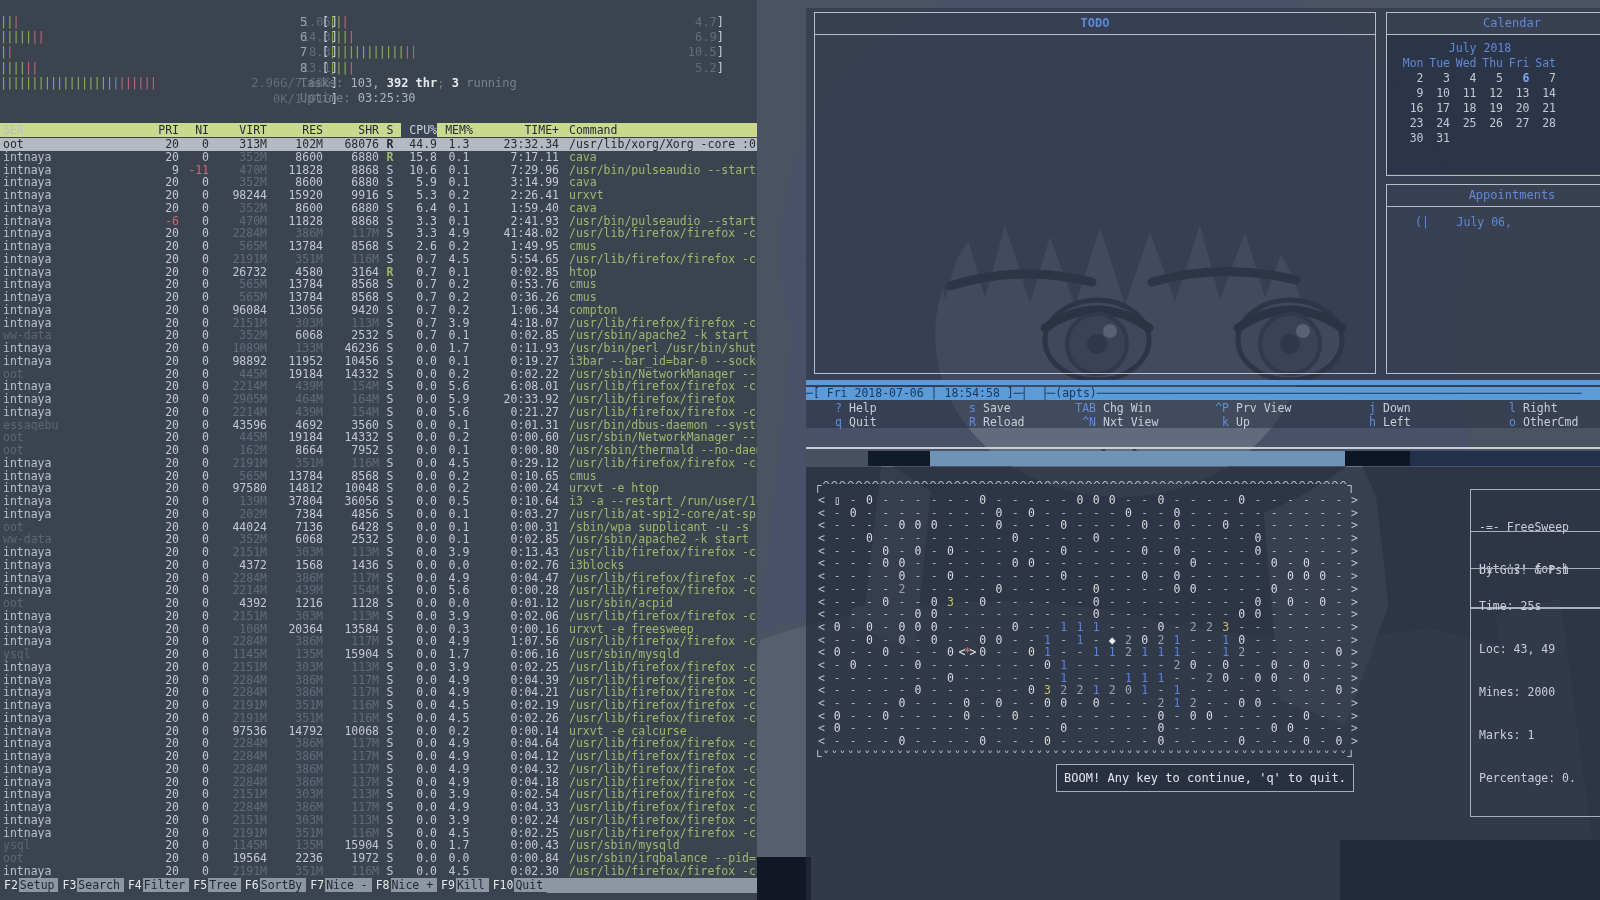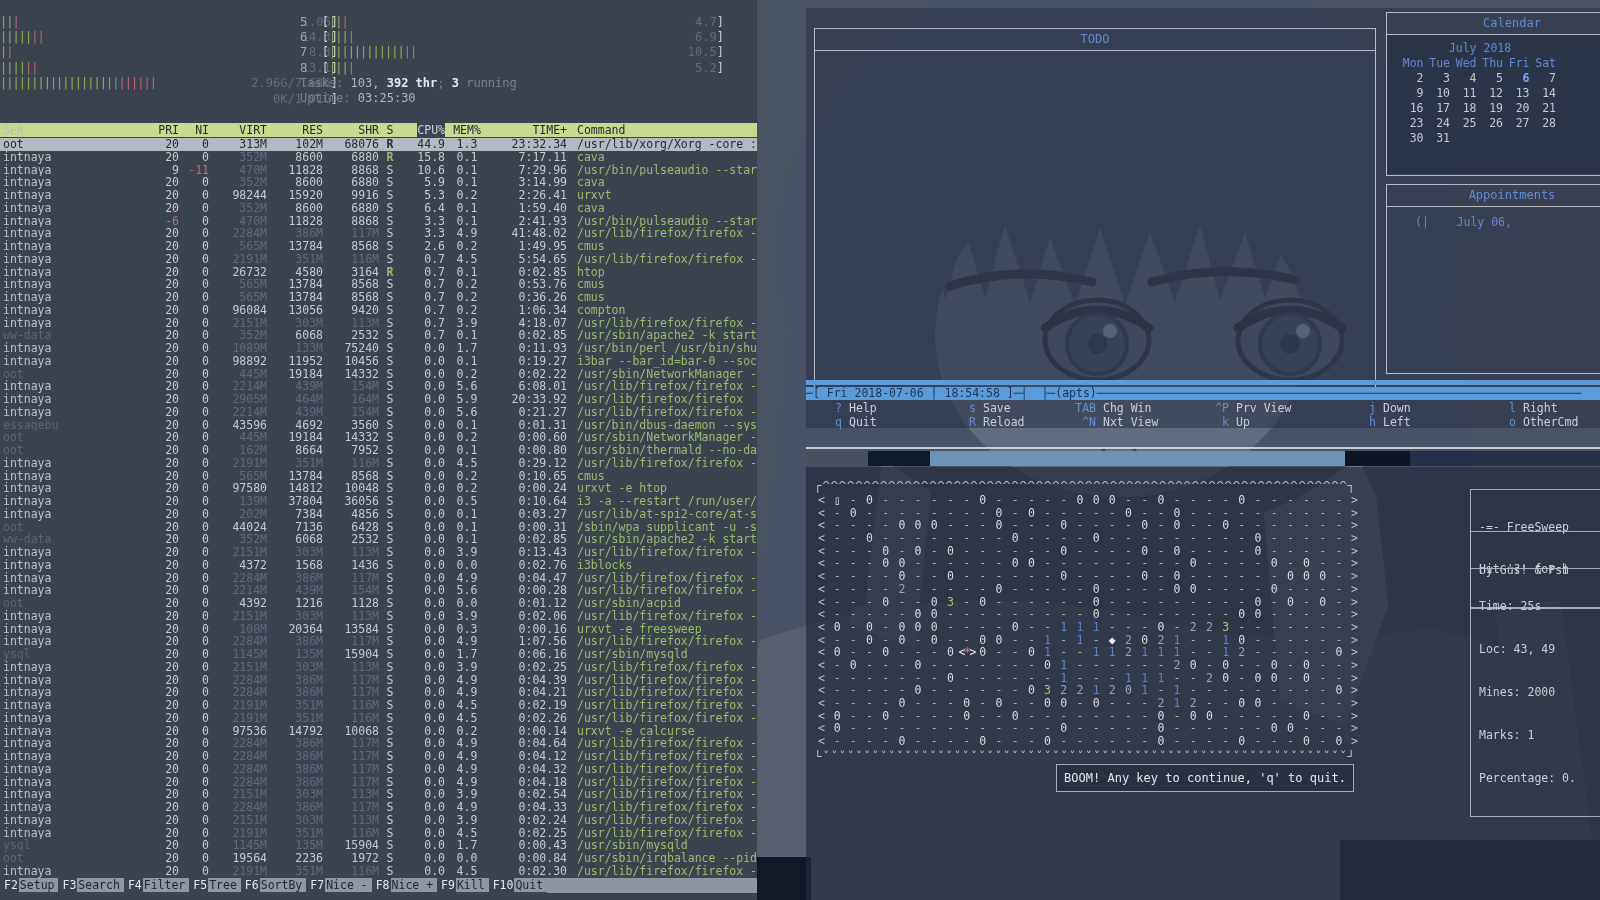--- a/index.html
+++ b/index.html
@@ -23,36 +23,36 @@
     background:#c9da8e;color:#262c36;font-size:11.5px;line-height:14px;white-space:pre;}
   .hsel{background:#3a4452;color:#ccd2d9;}
   #proc-rows{position:absolute;left:0;top:138px;width:757px;height:740px;overflow:hidden;}
   .prow{display:flex;height:12.75px;font-size:11.5px;line-height:12.9px;white-space:pre;color:#c3c9d2;}
   .prow.sel{background:#b4bac1;}
   .prow.sel span{color:#262b33 !important;}
   .cu{width:140px;padding-left:3px;overflow:hidden;color:#b9c0c9;}
   .udim{color:#5a6678;}
   .cp{width:36px;text-align:right;} .cn{width:30px;text-align:right;}
   .cv{width:58px;text-align:right;} .cr{width:56px;text-align:right;} .cs{width:56px;text-align:right;}
-  .cst{width:22px;text-align:center;} .cc{width:28px;text-align:right;margin-left:16px;} .cm{width:44px;text-align:center;}
+  .cst{width:22px;text-align:center;} .cc{width:36px;text-align:right;} .cm{width:44px;text-align:center;}
   .ct{width:78px;text-align:right;} .ccmd{flex:1;padding-left:10px;overflow:hidden;}
   .dimnum{color:#5f6b7d;} .negred{color:#c46a76;} .grn{color:#9cba6d;} .stR{color:#9cba6d;font-weight:bold;}
 
   #fkeys{position:absolute;left:0;top:878px;width:757px;height:15px;display:flex;
     font-size:11.5px;line-height:15px;white-space:pre;overflow:hidden;}
   .fkey{color:#e6e9ec;padding:0 1px 0 4px;}
   .flab{background:#8d97a4;color:#1f2630;min-width:50px;padding:0 4px 0 1px;}
   .ffill{flex:1;background:#8d97a4;}
 
   
   #calcurse{position:absolute;left:806px;top:8px;width:794px;height:420px;background:rgba(42,50,68,0.55);}
   .panel{position:absolute;border:1px solid rgba(207,212,220,0.85);}
   .ptitle{height:21px;line-height:21px;text-align:center;color:#6189d4;font-size:12px;
     border-bottom:1px solid rgba(207,212,220,0.85);}
-  #p-todo{left:8px;top:20px;width:560px;height:360px;}
+  #p-todo{left:8px;top:4px;width:560px;height:360px;font-weight:bold;}
   #p-cal{left:580px;top:4px;width:250px;height:162px;}
   #cal-body{padding:6px 0 0 10px;background:rgba(22,32,54,0.35);height:133px;font-size:11.5px;}
   #cal-month{color:#6189d4;text-align:center;width:166px;height:15px;line-height:15px;}
   .calweek{display:flex;height:15px;line-height:15px;}
   .calwd{width:26.5px;text-align:right;color:#6189d4;}
   .calday{width:26.5px;text-align:right;color:#c3c9d2;}
   .calday.today{color:#7fa7f5;font-weight:bold;}
   #p-appt{left:580px;top:176px;width:250px;height:188px;}
   #appt-line{padding:8px 0 0 28px;color:#6189d4;font-size:11.5px;white-space:pre;}
   #cal-statusthin{position:absolute;left:0;top:372px;width:794px;height:5px;background:#5b9bd9;}
@@ -149,21 +149,21 @@
         <div class="prow"><span class="cu">intnaya</span><span class="cp negred">-6</span><span class="cn">0</span><span class="cv dimnum">470M</span><span class="cr">11828</span><span class="cs">8868</span><span class="cst">S</span><span class="cc">3.3</span><span class="cm">0.1</span><span class="ct">2:41.93</span><span class="ccmd grn">/usr/bin/pulseaudio --start --log-target=syslog</span></div>
         <div class="prow"><span class="cu">intnaya</span><span class="cp">20</span><span class="cn">0</span><span class="cv dimnum">2284M</span><span class="cr dimnum">386M</span><span class="cs dimnum">117M</span><span class="cst">S</span><span class="cc">3.3</span><span class="cm">4.9</span><span class="ct">41:48.02</span><span class="ccmd grn">/usr/lib/firefox/firefox -contentproc -childID 2</span></div>
         <div class="prow"><span class="cu">intnaya</span><span class="cp">20</span><span class="cn">0</span><span class="cv dimnum">565M</span><span class="cr">13784</span><span class="cs">8568</span><span class="cst">S</span><span class="cc">2.6</span><span class="cm">0.2</span><span class="ct">1:49.95</span><span class="ccmd grn">cmus</span></div>
         <div class="prow"><span class="cu">intnaya</span><span class="cp">20</span><span class="cn">0</span><span class="cv dimnum">2191M</span><span class="cr dimnum">351M</span><span class="cs dimnum">116M</span><span class="cst">S</span><span class="cc">0.7</span><span class="cm">4.5</span><span class="ct">5:54.65</span><span class="ccmd grn">/usr/lib/firefox/firefox -contentproc -childID 1</span></div>
         <div class="prow"><span class="cu">intnaya</span><span class="cp">20</span><span class="cn">0</span><span class="cv">26732</span><span class="cr">4580</span><span class="cs">3164</span><span class="cst stR">R</span><span class="cc">0.7</span><span class="cm">0.1</span><span class="ct">0:02.85</span><span class="ccmd grn">htop</span></div>
         <div class="prow"><span class="cu">intnaya</span><span class="cp">20</span><span class="cn">0</span><span class="cv dimnum">565M</span><span class="cr">13784</span><span class="cs">8568</span><span class="cst">S</span><span class="cc">0.7</span><span class="cm">0.2</span><span class="ct">0:53.76</span><span class="ccmd grn">cmus</span></div>
         <div class="prow"><span class="cu">intnaya</span><span class="cp">20</span><span class="cn">0</span><span class="cv dimnum">565M</span><span class="cr">13784</span><span class="cs">8568</span><span class="cst">S</span><span class="cc">0.7</span><span class="cm">0.2</span><span class="ct">0:36.26</span><span class="ccmd grn">cmus</span></div>
         <div class="prow"><span class="cu">intnaya</span><span class="cp">20</span><span class="cn">0</span><span class="cv">96084</span><span class="cr">13056</span><span class="cs">9420</span><span class="cst">S</span><span class="cc">0.7</span><span class="cm">0.2</span><span class="ct">1:06.34</span><span class="ccmd grn">compton</span></div>
         <div class="prow"><span class="cu">intnaya</span><span class="cp">20</span><span class="cn">0</span><span class="cv dimnum">2151M</span><span class="cr dimnum">303M</span><span class="cs dimnum">113M</span><span class="cst">S</span><span class="cc">0.7</span><span class="cm">3.9</span><span class="ct">4:18.07</span><span class="ccmd grn">/usr/lib/firefox/firefox -contentproc -childID 4</span></div>
         <div class="prow"><span class="cu udim">ww-data</span><span class="cp">20</span><span class="cn">0</span><span class="cv dimnum">352M</span><span class="cr">6068</span><span class="cs">2532</span><span class="cst">S</span><span class="cc">0.7</span><span class="cm">0.1</span><span class="ct">0:02.85</span><span class="ccmd grn">/usr/sbin/apache2 -k start</span></div>
-        <div class="prow"><span class="cu">intnaya</span><span class="cp">20</span><span class="cn">0</span><span class="cv dimnum">1089M</span><span class="cr dimnum">133M</span><span class="cs">75240</span><span class="cst">S</span><span class="cc">0.0</span><span class="cm">1.7</span><span class="ct">0:11.93</span><span class="ccmd grn">/usr/bin/perl /usr/bin/shutter</span></div>
+        <div class="prow"><span class="cu">intnaya</span><span class="cp">20</span><span class="cn">0</span><span class="cv dimnum">1089M</span><span class="cr dimnum">133M</span><span class="cs">46236</span><span class="cst">S</span><span class="cc">0.0</span><span class="cm">1.7</span><span class="ct">0:11.93</span><span class="ccmd grn">/usr/bin/perl /usr/bin/shutter</span></div>
         <div class="prow"><span class="cu">intnaya</span><span class="cp">20</span><span class="cn">0</span><span class="cv">98892</span><span class="cr">11952</span><span class="cs">10456</span><span class="cst">S</span><span class="cc">0.0</span><span class="cm">0.1</span><span class="ct">0:19.27</span><span class="ccmd grn">i3bar --bar_id=bar-0 --socket=/run/user/1000/i3/</span></div>
         <div class="prow"><span class="cu udim">oot</span><span class="cp">20</span><span class="cn">0</span><span class="cv dimnum">445M</span><span class="cr">19184</span><span class="cs">14332</span><span class="cst">S</span><span class="cc">0.0</span><span class="cm">0.2</span><span class="ct">0:02.22</span><span class="ccmd grn">/usr/sbin/NetworkManager --no-daemon</span></div>
         <div class="prow"><span class="cu">intnaya</span><span class="cp">20</span><span class="cn">0</span><span class="cv dimnum">2214M</span><span class="cr dimnum">439M</span><span class="cs dimnum">154M</span><span class="cst">S</span><span class="cc">0.0</span><span class="cm">5.6</span><span class="ct">6:08.01</span><span class="ccmd grn">/usr/lib/firefox/firefox -contentproc -childID 3</span></div>
         <div class="prow"><span class="cu">intnaya</span><span class="cp">20</span><span class="cn">0</span><span class="cv dimnum">2905M</span><span class="cr dimnum">464M</span><span class="cs dimnum">164M</span><span class="cst">S</span><span class="cc">0.0</span><span class="cm">5.9</span><span class="ct">20:33.92</span><span class="ccmd grn">/usr/lib/firefox/firefox</span></div>
         <div class="prow"><span class="cu">intnaya</span><span class="cp">20</span><span class="cn">0</span><span class="cv dimnum">2214M</span><span class="cr dimnum">439M</span><span class="cs dimnum">154M</span><span class="cst">S</span><span class="cc">0.0</span><span class="cm">5.6</span><span class="ct">0:21.27</span><span class="ccmd grn">/usr/lib/firefox/firefox -contentproc -childID 3</span></div>
         <div class="prow"><span class="cu udim">essagebu</span><span class="cp">20</span><span class="cn">0</span><span class="cv">43596</span><span class="cr">4692</span><span class="cs">3560</span><span class="cst">S</span><span class="cc">0.0</span><span class="cm">0.1</span><span class="ct">0:01.31</span><span class="ccmd grn">/usr/bin/dbus-daemon --system --address=systemd:</span></div>
         <div class="prow"><span class="cu udim">oot</span><span class="cp">20</span><span class="cn">0</span><span class="cv dimnum">445M</span><span class="cr">19184</span><span class="cs">14332</span><span class="cst">S</span><span class="cc">0.0</span><span class="cm">0.2</span><span class="ct">0:00.60</span><span class="ccmd grn">/usr/sbin/NetworkManager --no-daemon</span></div>
         <div class="prow"><span class="cu udim">oot</span><span class="cp">20</span><span class="cn">0</span><span class="cv dimnum">162M</span><span class="cr">8664</span><span class="cs">7952</span><span class="cst">S</span><span class="cc">0.0</span><span class="cm">0.1</span><span class="ct">0:00.80</span><span class="ccmd grn">/usr/sbin/thermald --no-daemon --dbus-enable</span></div>
         <div class="prow"><span class="cu">intnaya</span><span class="cp">20</span><span class="cn">0</span><span class="cv dimnum">2191M</span><span class="cr dimnum">351M</span><span class="cs dimnum">116M</span><span class="cst">S</span><span class="cc">0.0</span><span class="cm">4.5</span><span class="ct">0:29.12</span><span class="ccmd grn">/usr/lib/firefox/firefox -contentproc -childID 1</span></div>
         <div class="prow"><span class="cu">intnaya</span><span class="cp">20</span><span class="cn">0</span><span class="cv dimnum">565M</span><span class="cr">13784</span><span class="cs">8568</span><span class="cst">S</span><span class="cc">0.0</span><span class="cm">0.2</span><span class="ct">0:10.65</span><span class="ccmd grn">cmus</span></div>

